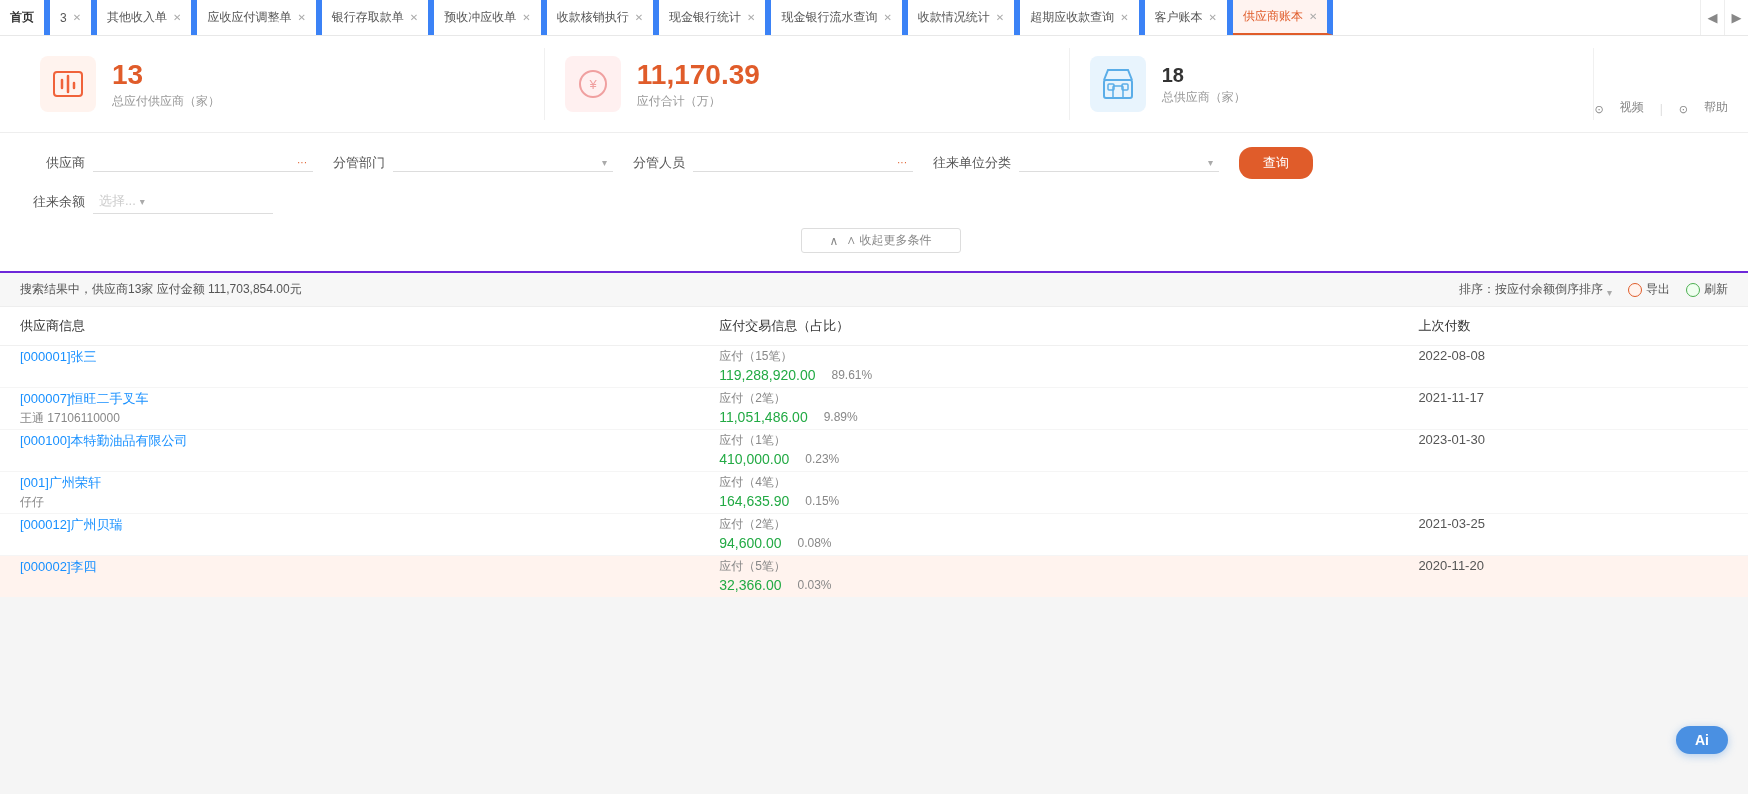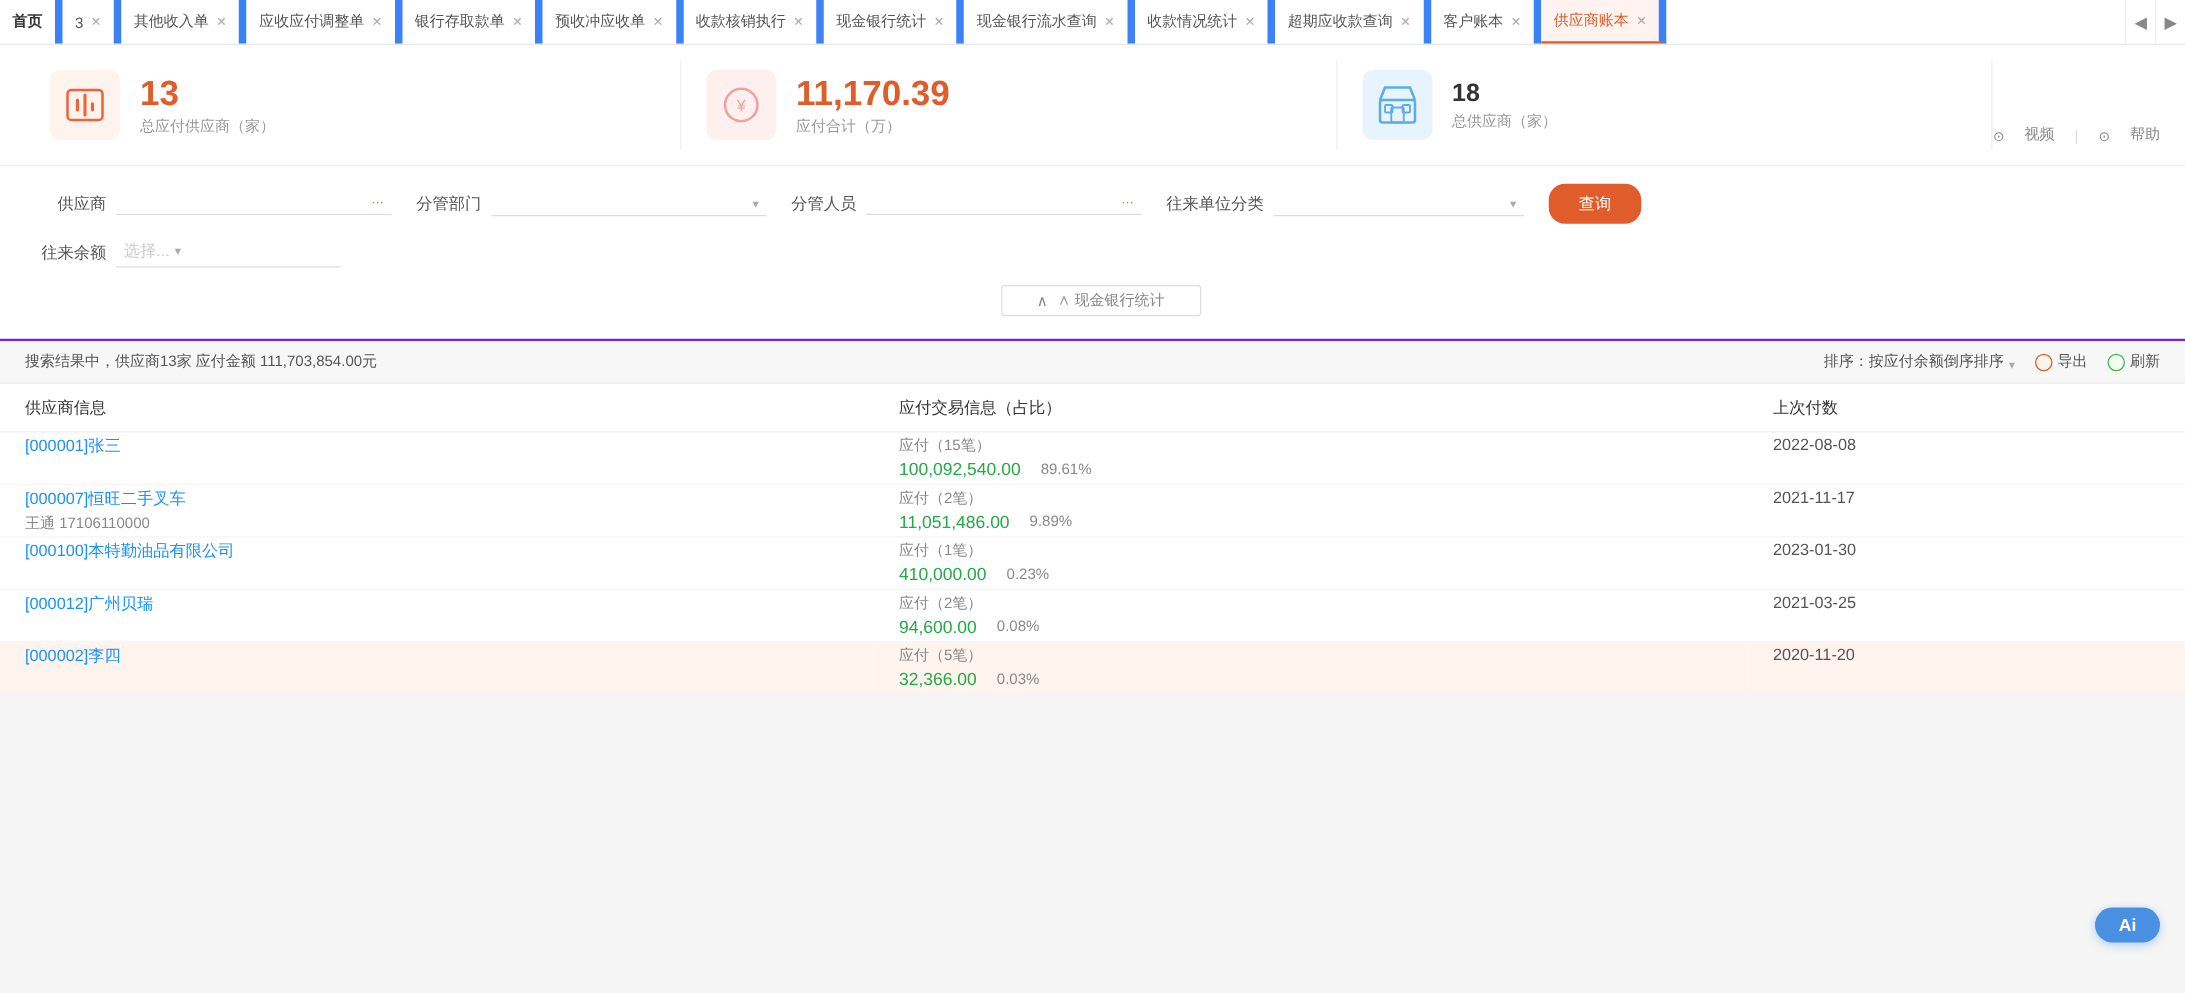--- a/index.html
+++ b/index.html
@@ -226,21 +226,21 @@
       <div class="filter-select" style="min-width:180px;">
         <span style="color:#ccc;">选择...</span>
         <span class="arrow">▾</span>
       </div>
     </div>
   </div>
 
   <div style="display:flex; justify-content:center; margin-top:4px;">
     <button class="collapse-btn">
       <span>∧</span>
-      <span style="margin-left:4px;">∧ 现金银行统计</span>
+      <span style="margin-left:4px;">∧ 收起更多条件</span>
     </button>
   </div>
 </div>
 
 <div class="result-bar">
   <span>搜索结果中，供应商13家   应付金额 111,703,854.00元</span>
   <div class="result-bar-right">
     <div class="result-sort">
       <span>排序：按应付余额倒序排序</span>
       <span class="arrow">▾</span>
@@ -265,21 +265,21 @@
         <th style="width:20%;">上次付数</th>
       </tr>
     </thead>
     <tbody id="table-body">
 
     <tr>
           <td><a class="supplier-link" href="#">[000001]张三</a></td>
           <td>
             <div class="txn-label">应付（15笔）</div>
             <div class="txn-row">
-              <span class="txn-amount">100,092,540.00</span>
+              <span class="txn-amount">119,288,920.00</span>
               <span class="txn-pct">89.61%</span>
             </div>
           </td>
           <td><span class="date-text">2022-08-08</span></td>
         </tr>
         <tr>
           <td><a class="supplier-link" href="#">[000007]恒旺二手叉车</a><div class="supplier-sub">王通  17106110000</div></td>
           <td>
             <div class="txn-label">应付（2笔）</div>
             <div class="txn-row">
@@ -292,20 +292,31 @@
         <tr>
           <td><a class="supplier-link" href="#">[000100]本特勤油品有限公司</a></td>
           <td>
             <div class="txn-label">应付（1笔）</div>
             <div class="txn-row">
               <span class="txn-amount">410,000.00</span>
               <span class="txn-pct">0.23%</span>
             </div>
           </td>
           <td><span class="date-text">2023-01-30</span></td>
+        </tr>
+        <tr>
+          <td><a class="supplier-link" href="#">[001]广州荣轩</a><div class="supplier-sub">仔仔</div></td>
+          <td>
+            <div class="txn-label">应付（4笔）</div>
+            <div class="txn-row">
+              <span class="txn-amount">164,635.90</span>
+              <span class="txn-pct">0.15%</span>
+            </div>
+          </td>
+          <td><span class="date-text"></span></td>
         </tr>
         <tr>
           <td><a class="supplier-link" href="#">[000012]广州贝瑞</a></td>
           <td>
             <div class="txn-label">应付（2笔）</div>
             <div class="txn-row">
               <span class="txn-amount">94,600.00</span>
               <span class="txn-pct">0.08%</span>
             </div>
           </td>

